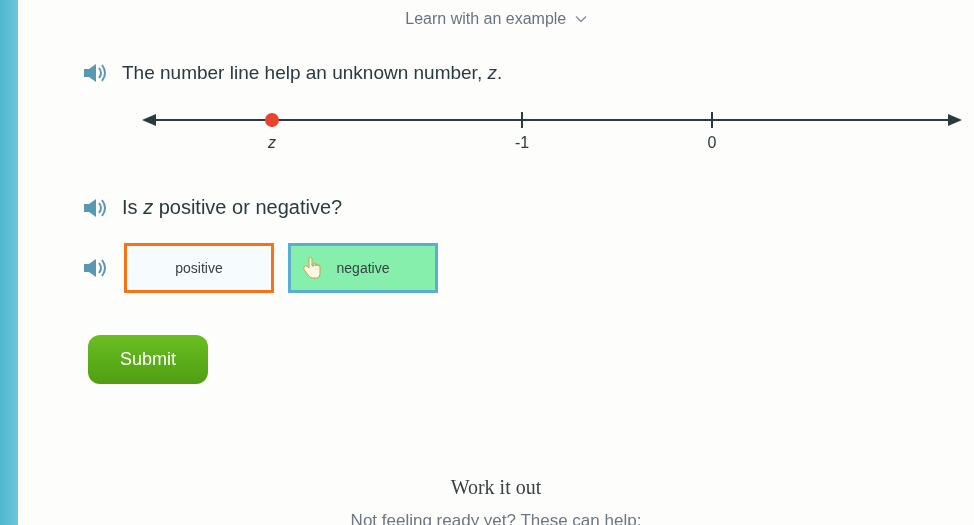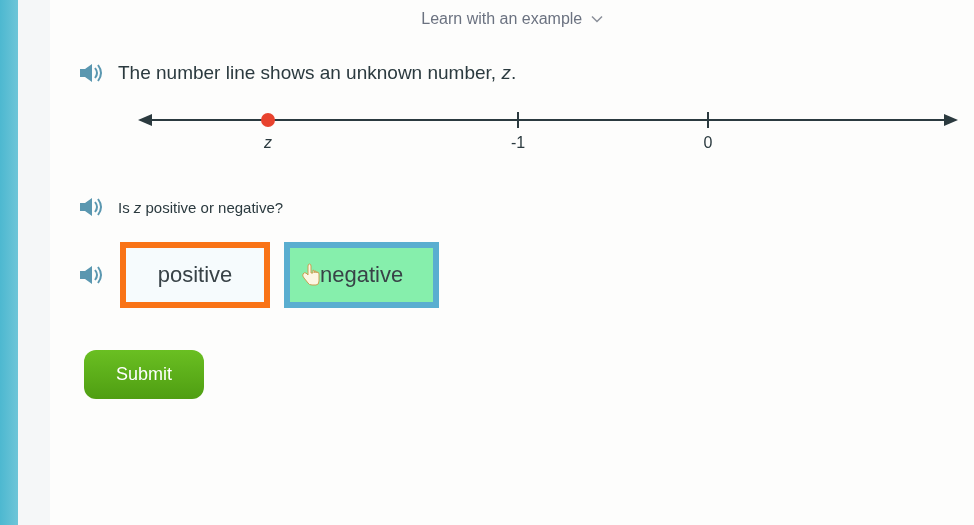--- a/index.html
+++ b/index.html
@@ -14,22 +14,21 @@
   .left-edge {
     position: absolute;
     left: 0; top: 0; bottom: 0;
     width: 18px;
     background: linear-gradient(to right, #4db8d0, #6ec5d8);
   }
   .content {
     position: absolute;
     left: 18px; right: 0; top: 0; bottom: 0;
     background: #fdfdfc;
-    padding: 0 28px;
-    margin-left: 32px;
+    padding: 0 64px;
   }
   .top-link {
     text-align: center;
     padding-top: 10px;
     height: 40px;
   }
   .top-link a {
     color: #6b7280;
     font-size: 16px;
     text-decoration: none;
@@ -45,36 +44,36 @@
   .speaker {
     width: 28px; height: 22px;
     cursor: pointer;
     flex-shrink: 0;
   }
   .prompt-text {
     color: #2b3a3f;
     font-size: 19px;
   }
   .prompt-text .ital { font-style: italic; }
-  .subq { color: #2b3a3f; font-size: 15px; }
+  .subq { color: #2b3a3f; font-size: 20px; }
   .subq .ital { font-style: italic; }
   .numline-wrap {
     margin: 16px 0 10px 60px;
   }
   .options-row {
     display: flex;
     align-items: center;
     gap: 14px;
     margin-top: 24px;
   }
   .opt-btn {
-    border: 6px solid #f97316;
+    border: 3px solid #f97316;
     background: #f6fbfd;
     color: #384247;
-    font-size: 22px;
+    font-size: 14px;
     padding: 14px 30px;
     min-width: 150px;
     cursor: pointer;
     position: relative;
   }
   .opt-btn.hov {
     border-color: #5aaed0;
     background: #86efac;
   }
   .cursor-hand {
@@ -136,21 +135,21 @@
 
   <div class="row">
     <span class="speaker">
       <svg viewBox="0 0 28 22" width="28" height="22">
         <path d="M2 7 L7 7 L14 2 L14 20 L7 15 L2 15 Z" fill="#5a97b0"></path>
         <path d="M17 6 Q21 11 17 16" stroke="#5a97b0" stroke-width="2" fill="none"></path>
         <path d="M20 3 Q26 11 20 19" stroke="#5a97b0" stroke-width="2" fill="none"></path>
       </svg>
     </span>
     <div class="prompt-text">
-      <span>The number line shows an unknown number, </span><span class="ital">z</span><span>.</span>
+      <span>The number line help an unknown number, </span><span class="ital">z</span><span>.</span>
     </div>
   </div>
 
   <div class="numline-wrap">
     <svg width="820" height="70" viewBox="0 0 820 70">
       <line x1="10" y1="20" x2="810" y2="20" stroke="#2b3a3f" stroke-width="2"></line>
       <polygon points="0,20 14,14 14,26" fill="#2b3a3f"></polygon>
       <polygon points="820,20 806,14 806,26" fill="#2b3a3f"></polygon>
       <line x1="380" y1="12" x2="380" y2="28" stroke="#2b3a3f" stroke-width="2"></line>
       <text x="380" y="48" text-anchor="middle" font-size="16" fill="#2b3a3f">-1</text>
@@ -192,14 +191,18 @@
         </svg>
       </span>
       <span>negative</span>
     </button>
   </div>
 
   <button class="submit">
     <span>Submit</span>
   </button>
 
+  <div class="footer-area">
+    <div class="work-it">Work it out</div>
+    <div class="not-ready">Not feeling ready yet? These can help:</div>
+  </div>
 
 </div>
 
 </body></html>

